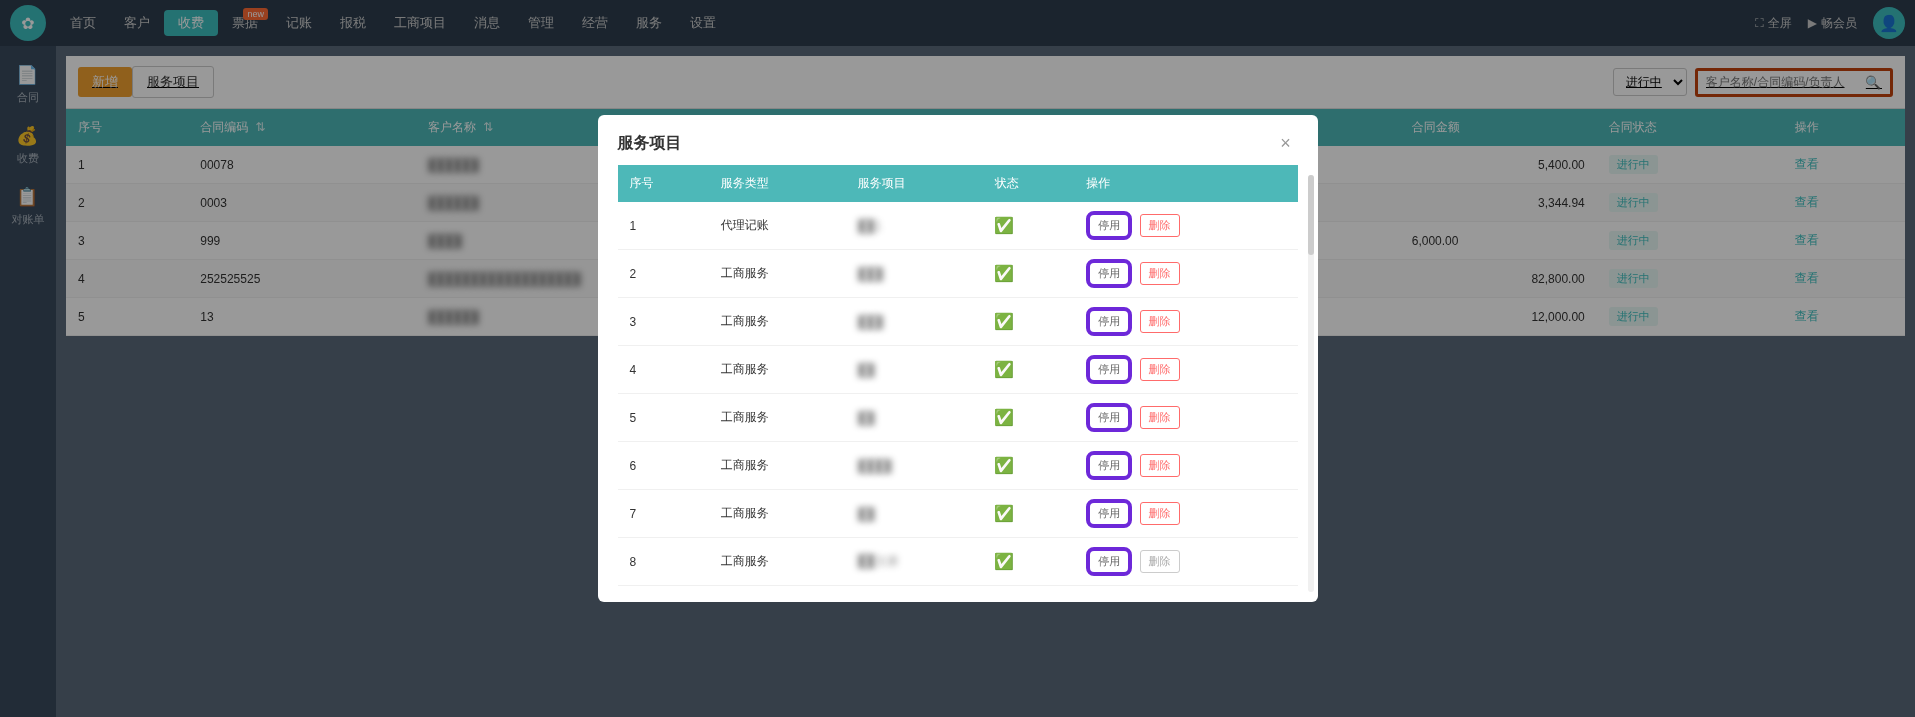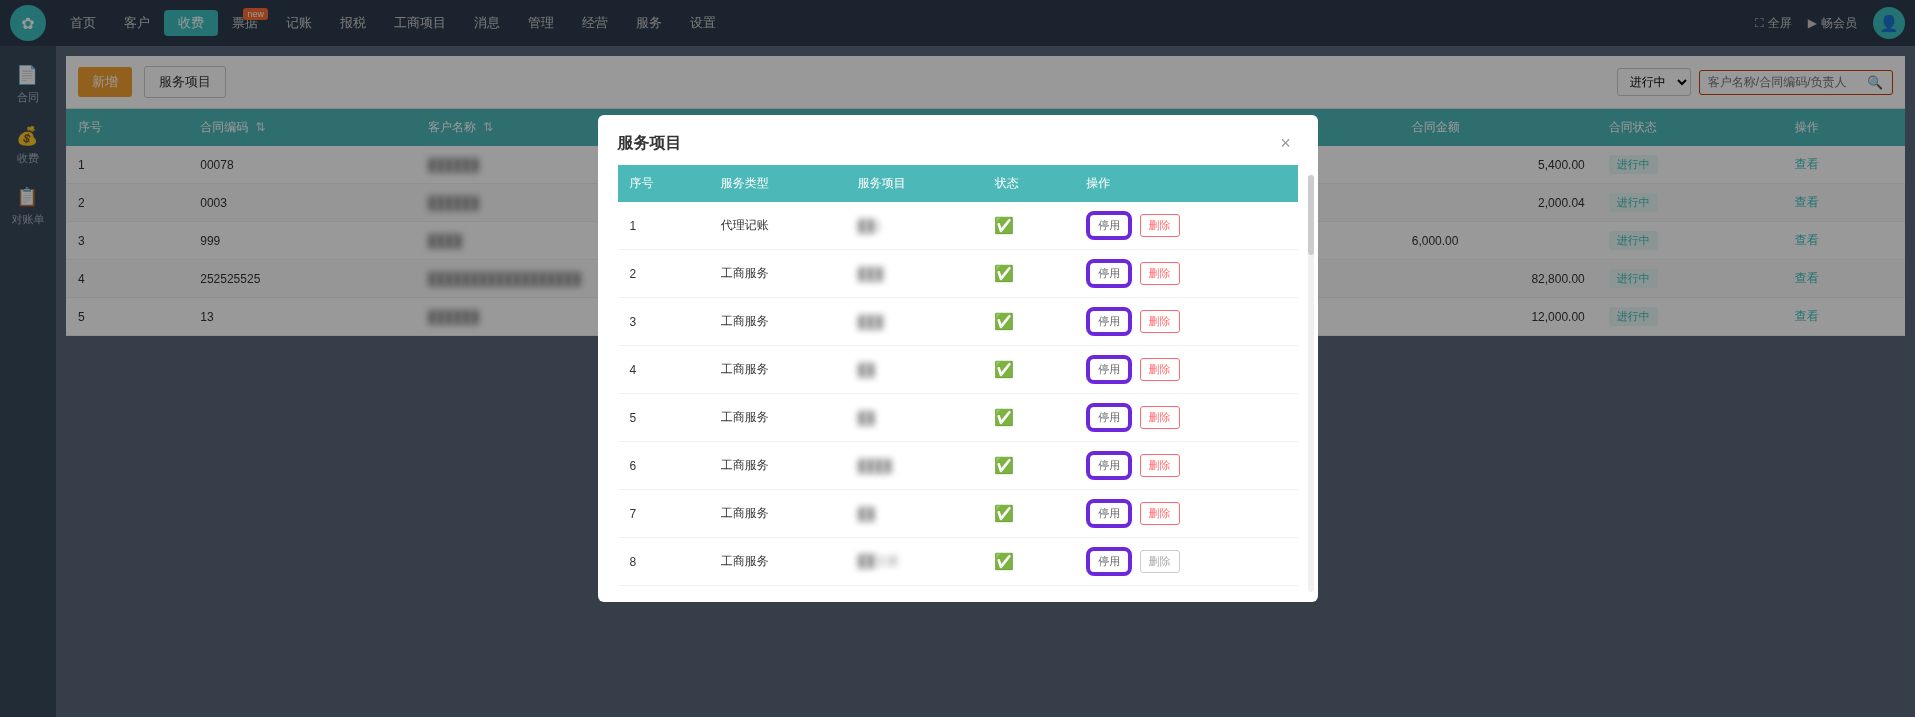--- a/index.html
+++ b/index.html
@@ -53,38 +53,38 @@
     .sidebar-item .icon { font-size: 18px; }
 
     
     .main-content { flex: 1; background: #5a6a7a; padding: 10px; overflow: auto; }
 
     
     .content-area { background: white; border-radius: 4px; padding: 0; }
 
     
     .toolbar {
-      display: flex; align-items: center; padding: 10px 12px; gap: 12px;
-      background: white; border-bottom: 1px solid #e0e0e0;
+      display: flex; align-items: center; padding: 10px 12px; gap: 0;
+      background: white; border-bottom: 1px solid #e0e0e0; text-decoration: underline;
     }
     .btn-new {
       background: #f0a030; color: white; border: none; padding: 6px 14px;
       border-radius: 3px; cursor: pointer; font-size: 13px;
     }
     .btn-service {
       background: white; color: #333; border: 1px solid #ccc; padding: 6px 14px;
       border-radius: 3px; cursor: pointer; font-size: 13px;
     }
     .toolbar-right { margin-left: auto; display: flex; align-items: center; gap: 8px; }
     .status-select {
       border: 1px solid #ccc; border-radius: 3px; padding: 5px 8px; font-size: 12px;
       background: white;
     }
     .search-box {
-      display: flex; align-items: center; border: 1px solid #c2410c; border-radius: 3px;
+      display: flex; align-items: center; border: 3px solid #c2410c; border-radius: 3px;
       padding: 4px 8px; background: white;
     }
     .search-box input { border: none; outline: none; font-size: 12px; width: 160px; }
 
     
     .data-table { width: 100%; border-collapse: collapse; }
     .data-table thead tr { background: #4db8b8; color: white; }
     .data-table thead th {
       padding: 10px 12px; text-align: left; font-weight: normal; font-size: 12px;
       white-space: nowrap;
@@ -254,21 +254,21 @@
     <td style="text-align:right">5,400.00</td>
     <td><span class="status-badge">进行中</span></td>
     <td><span class="action-link">查看</span></td>
   </tr>
             <tr>
     <td>2</td>
     <td>0003</td>
     <td><span class="blurred">██████</span></td>
     <td>小规模记账</td>
     <td>202305-202404</td>
-    <td style="text-align:right">2,000.04</td>
+    <td style="text-align:right">3,344.94</td>
     <td><span class="status-badge">进行中</span></td>
     <td><span class="action-link">查看</span></td>
   </tr>
             <tr>
     <td>3</td>
     <td>999</td>
     <td><span class="blurred">████</span></td>
     <td>小规模记账</td>
     <td>202305-202404</td>
     <td style="">6,000.00</td>

